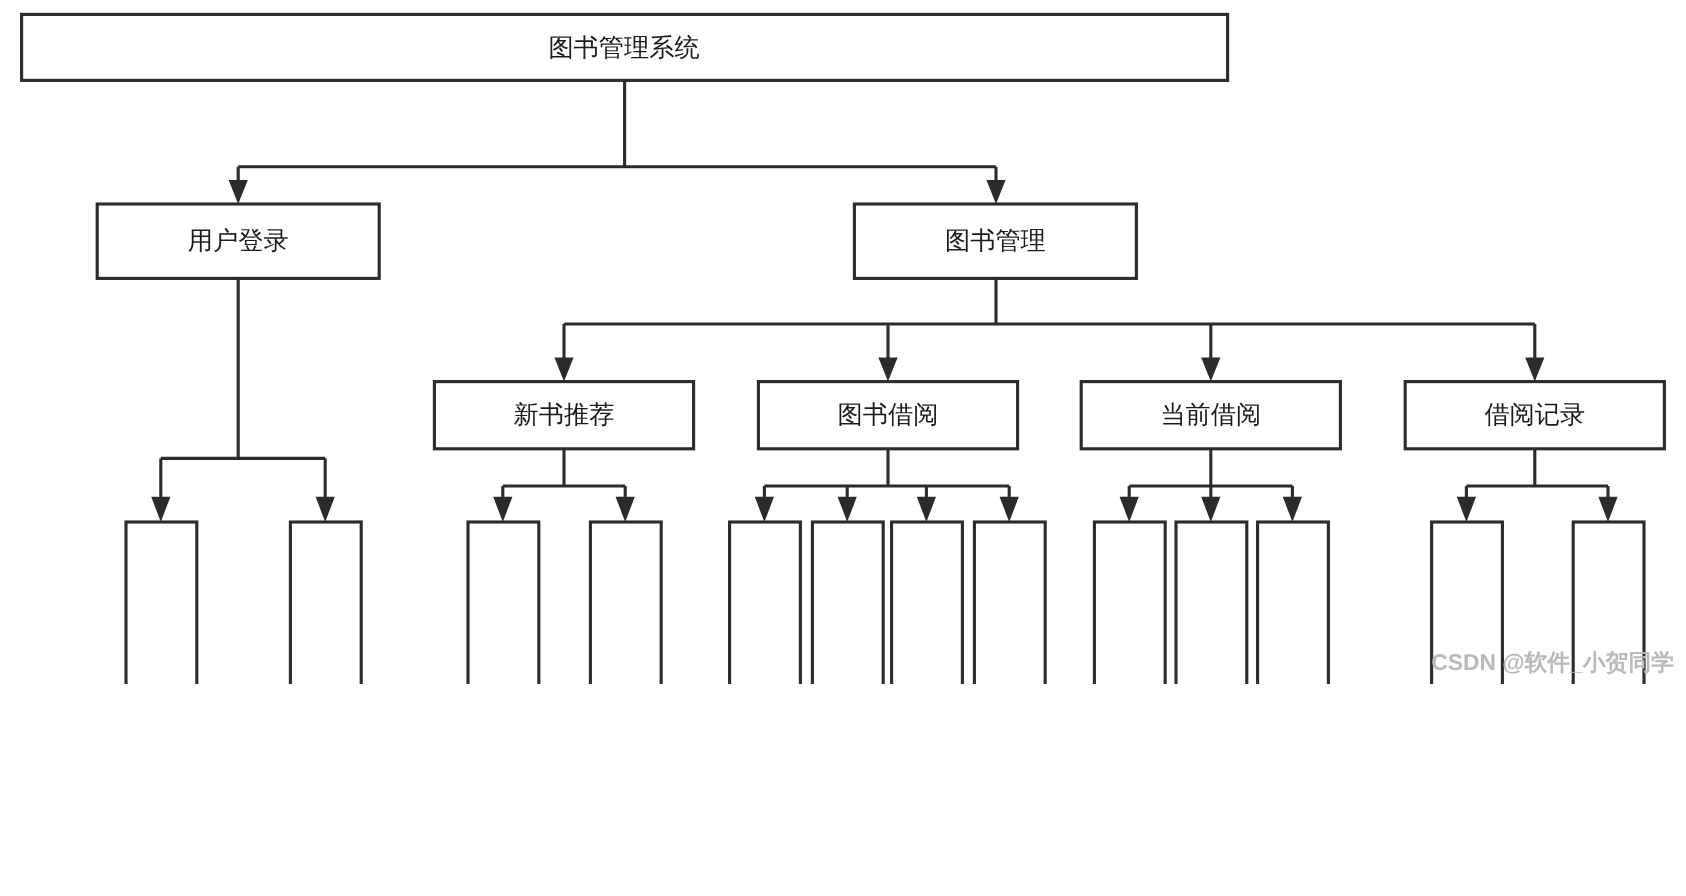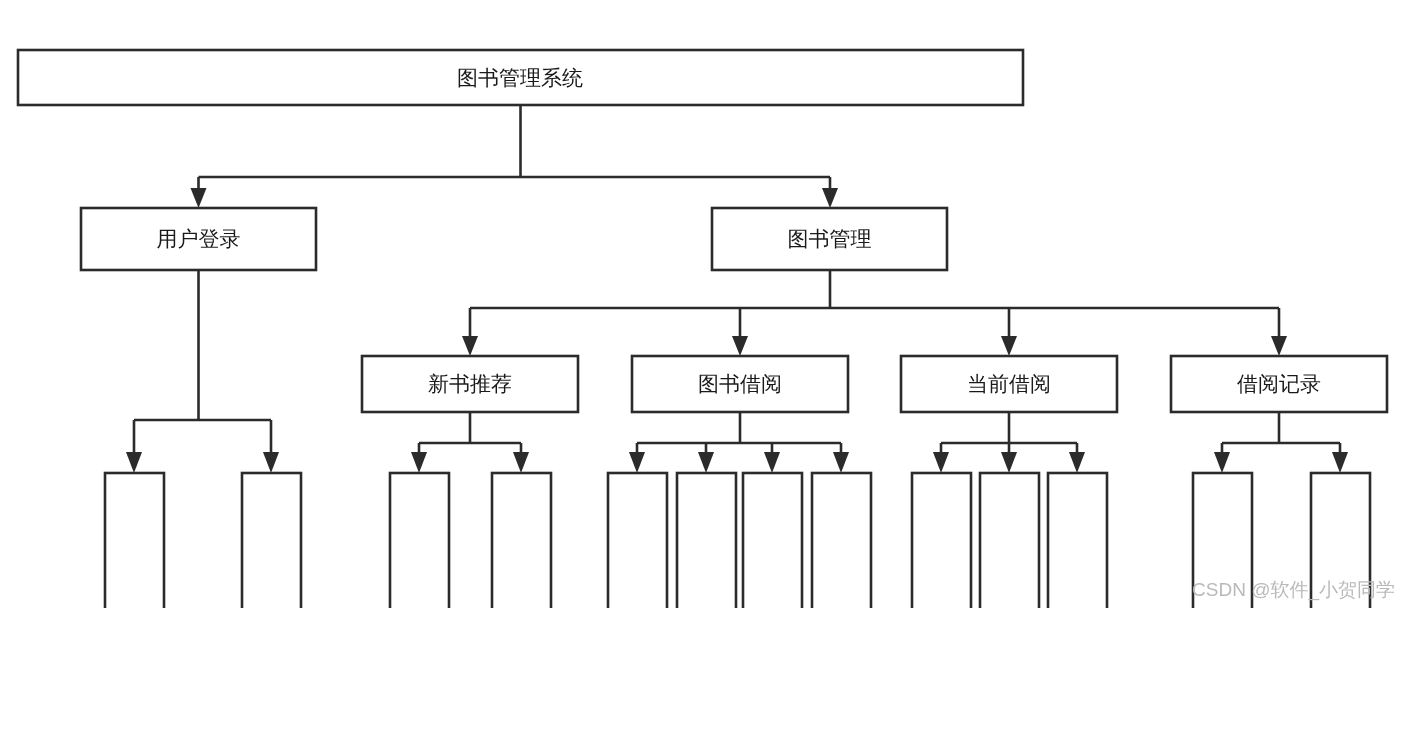--- a/index.html
+++ b/index.html
@@ -9,21 +9,20 @@
   }
   body {
     font-family: "Liberation Sans", "DejaVu Sans", sans-serif;
   }
   #diagram-root {
     position: relative;
     width: 1405px;
     height: 570px;
     background: #ffffff;
     overflow: hidden;
-    margin-top: 38px;
   }
   svg.canvas {
     position: absolute;
     left: 0;
     top: 0;
     width: 1405px;
     height: 747px;
     display: block;
   }
   .node-box {
@@ -66,20 +65,21 @@
   }
   .watermark {
     position: absolute;
     right: 10px;
     bottom: 5px;
     font-family: "Liberation Sans", "DejaVu Sans", sans-serif;
     font-size: 19px;
     color: #b9b9b9;
     white-space: nowrap;
     user-select: none;
+    font-weight: bold;
   }
 </style>
 </head>
 <body>
 
 <div id="diagram-root">
 
   <svg class="canvas" viewBox="0 0 1405 747" xmlns="http://www.w3.org/2000/svg">
 
     <g>

